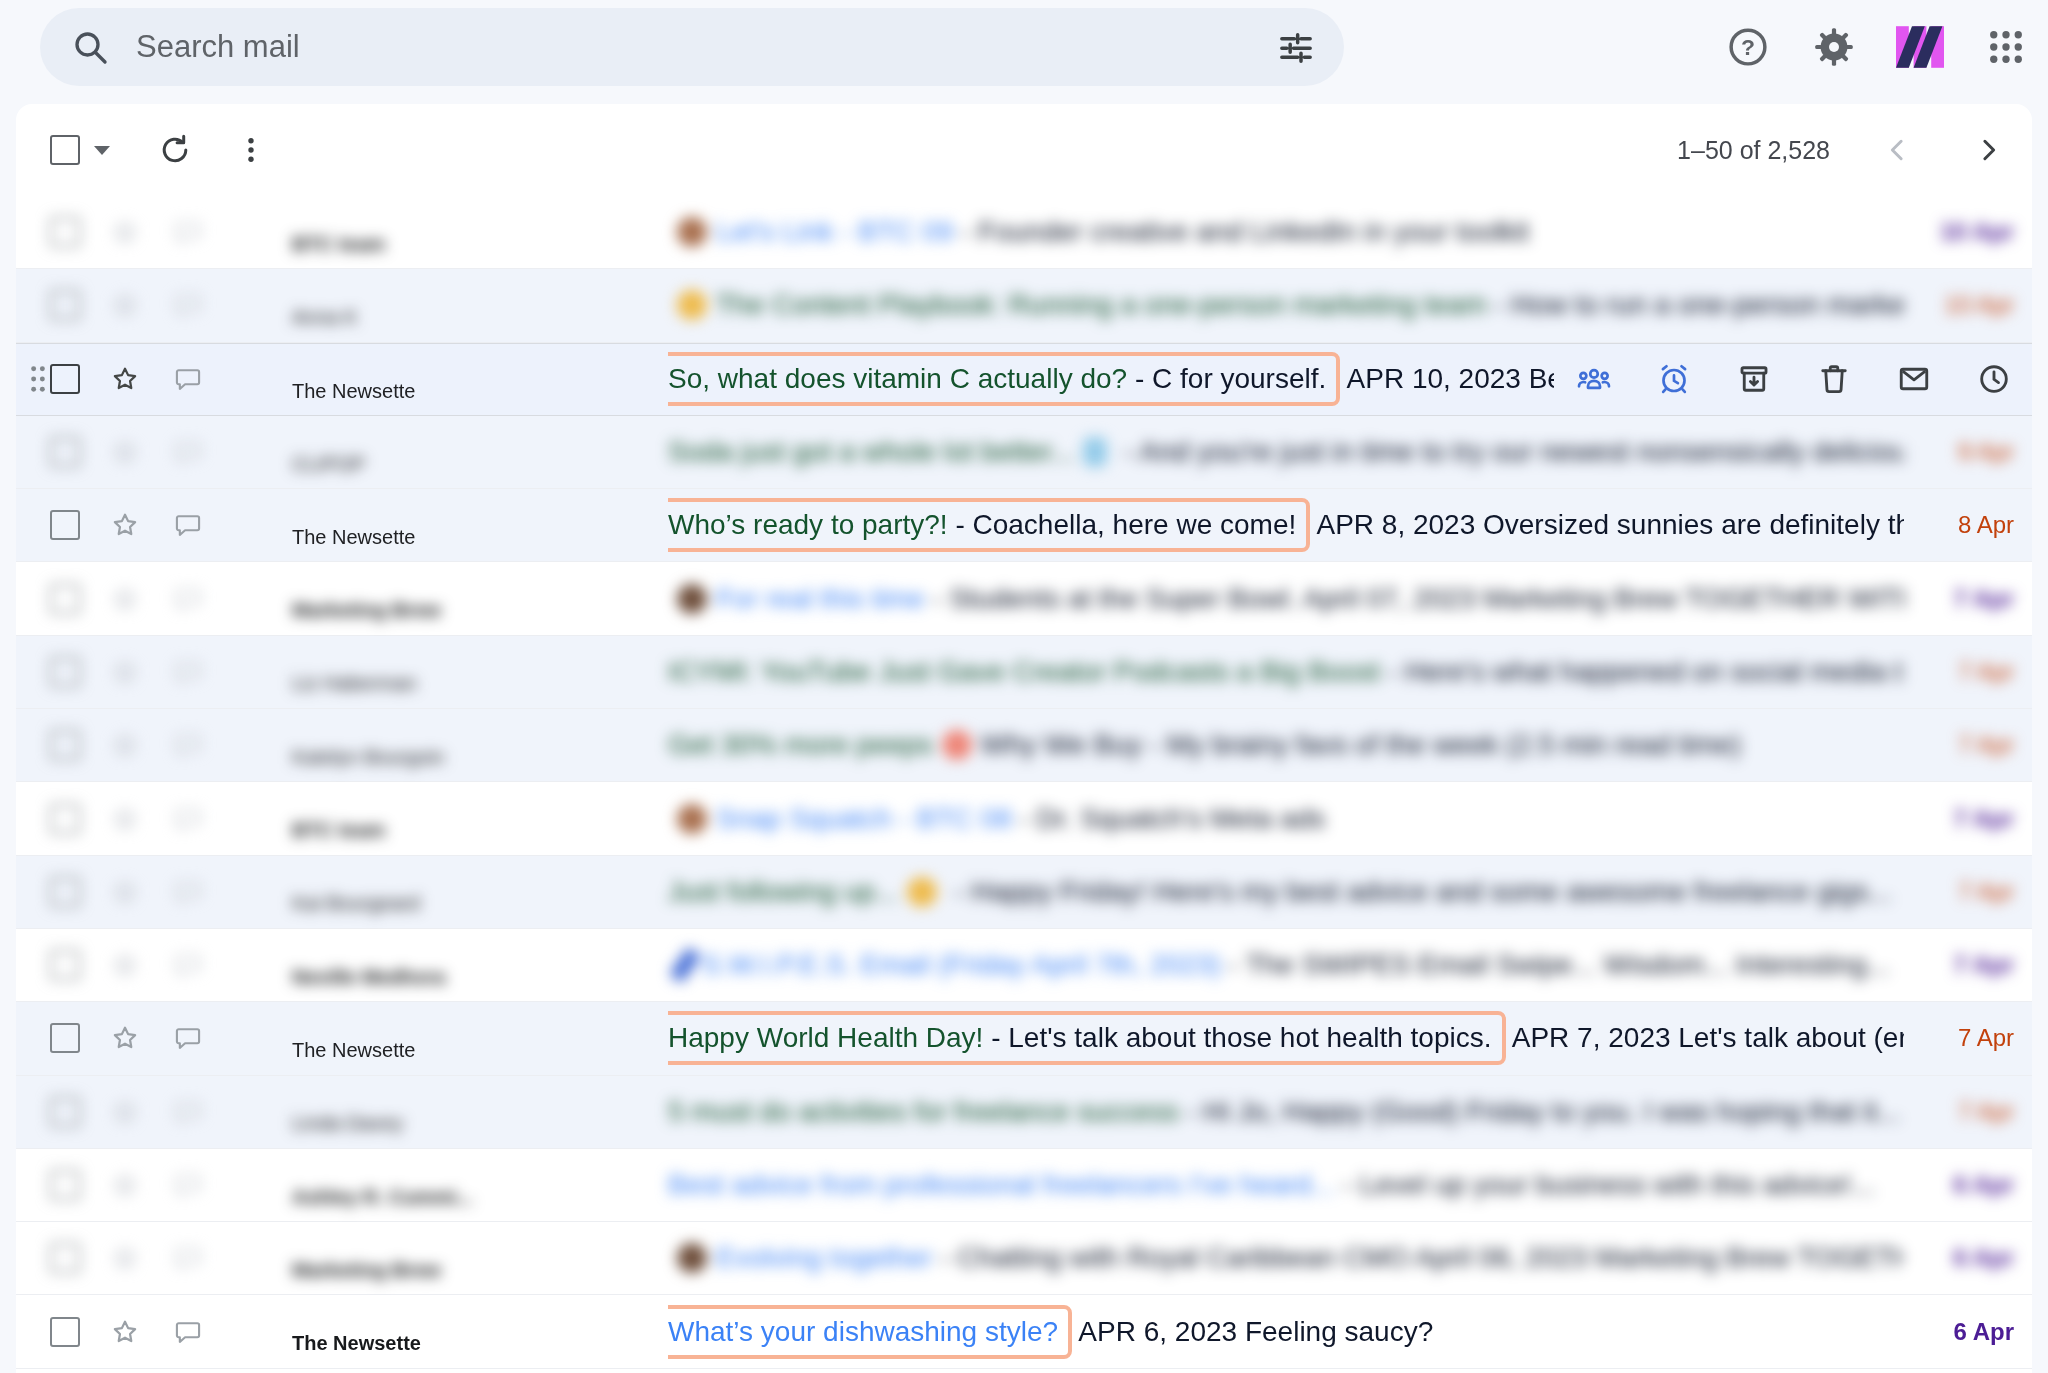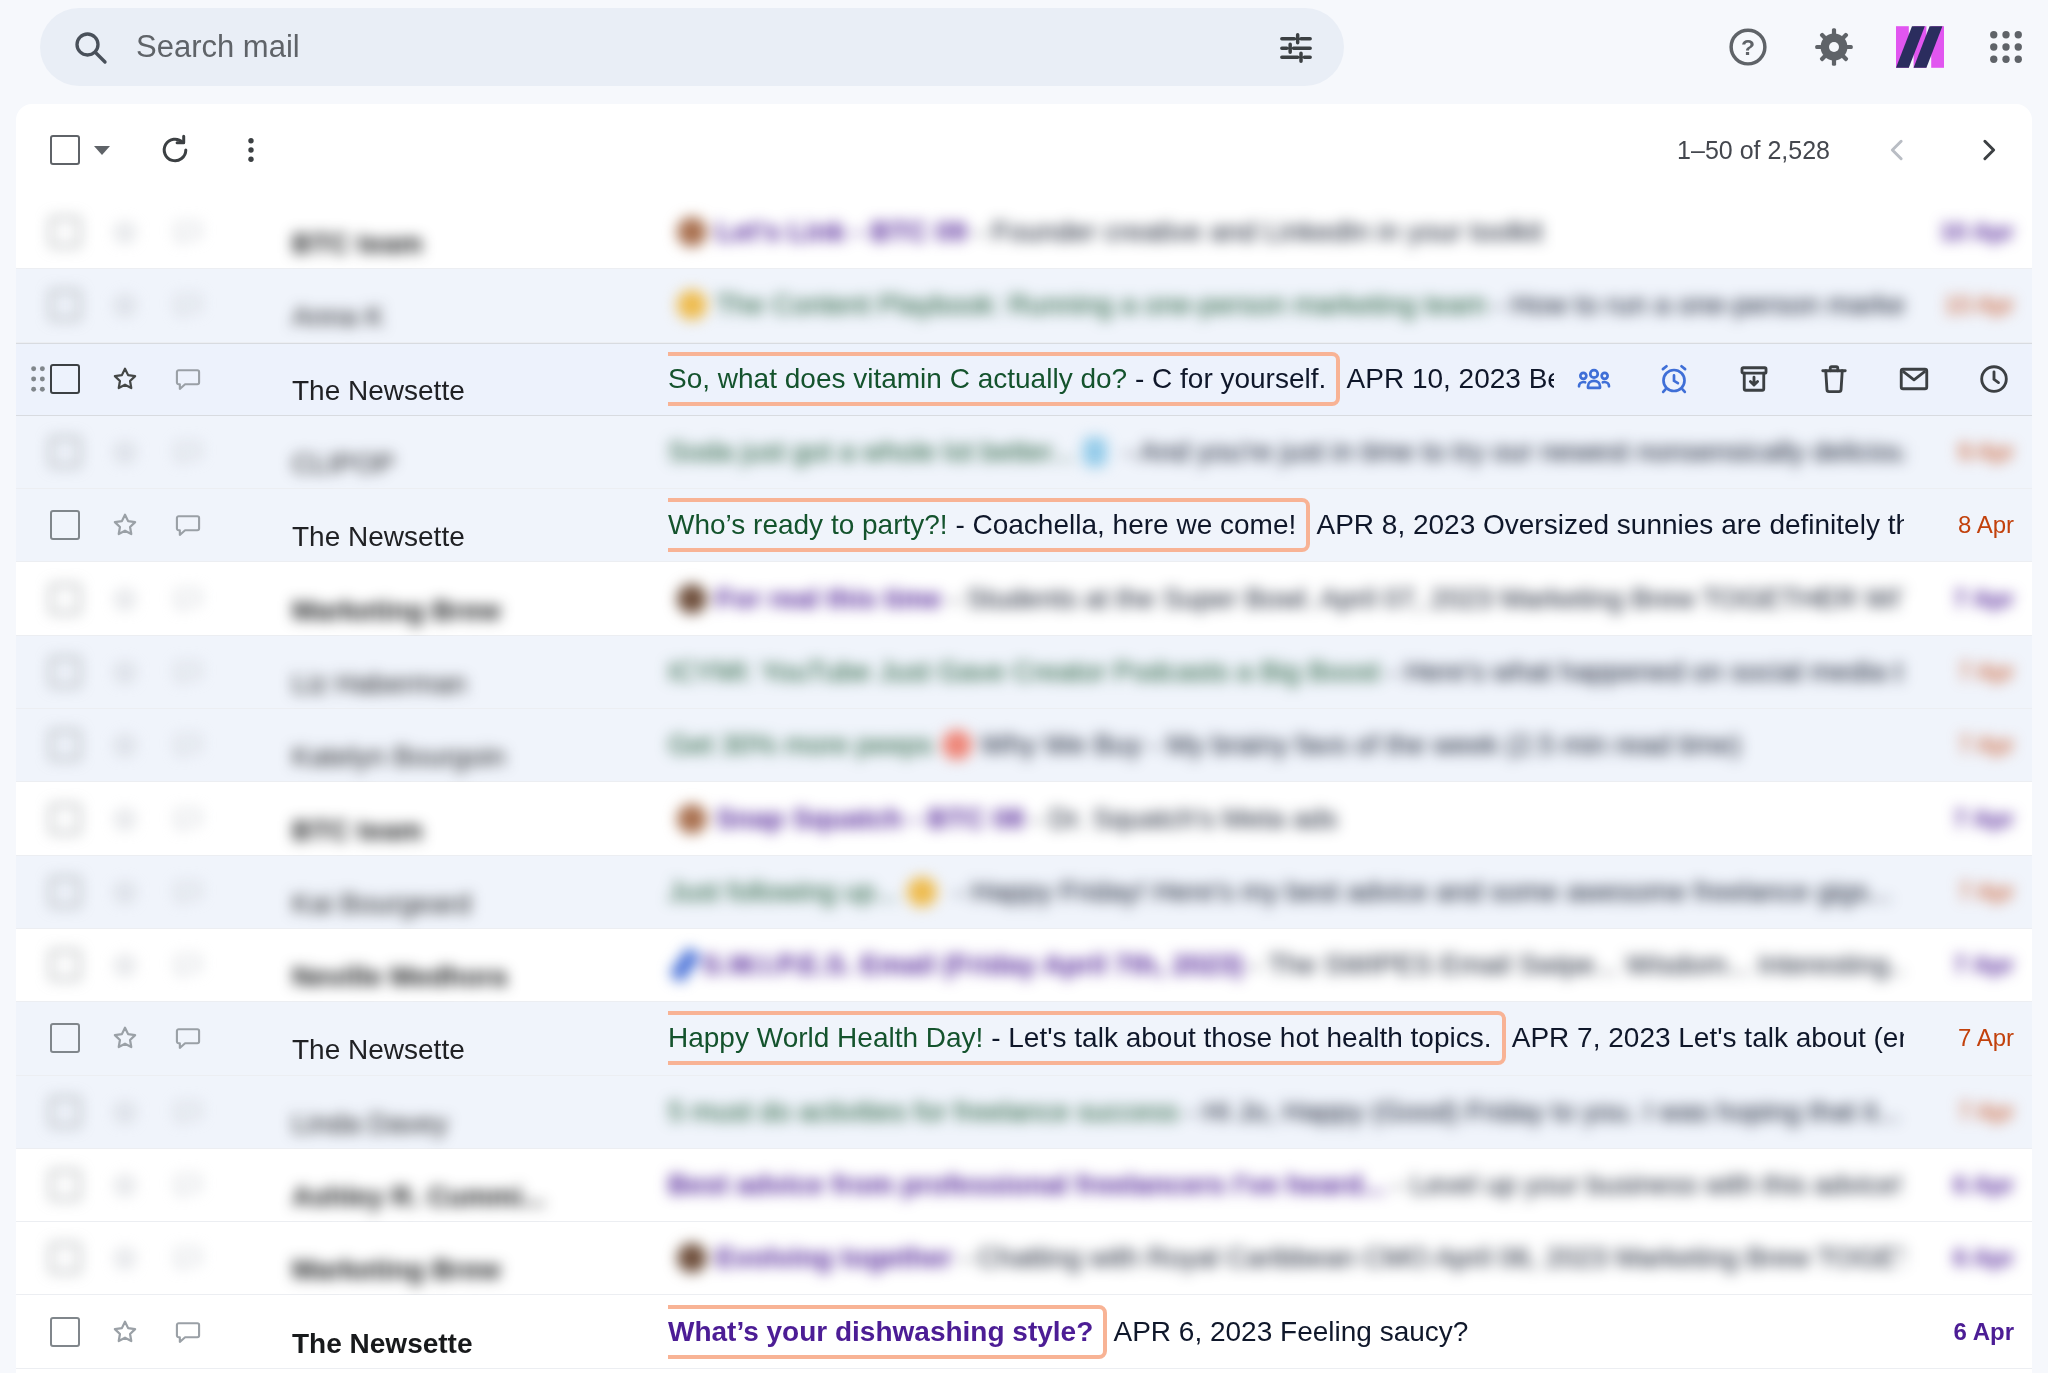--- a/index.html
+++ b/index.html
@@ -58,31 +58,31 @@
   .drag{position:absolute;left:10px;top:50%;transform:translateY(-50%);display:none;}
   .hover .drag{display:flex;}
   .cb{
     width:26px;height:26px;border:2px solid #b9bdc6;border-radius:3px;flex:none;cursor:pointer;background:transparent;
   }
   .read .cb,.unread .cb{border-color:#80868b;}
   .hover .cb{border-color:#3c4043;}
   .star{margin-left:30px;flex:none;display:flex;cursor:pointer;}
   .bubble{margin-left:34px;flex:none;display:flex;cursor:pointer;}
   .sender{
-    margin-left:90px;flex:0 0 376px;font-size:28px;color:#202124;
+    margin-left:90px;flex:0 0 376px;font-size:20px;color:#202124;
     white-space:nowrap;overflow:hidden;margin-top:24px;
   }
   .unread .sender{font-weight:700;color:#181a1c;}
   .content{
     flex:1 1 auto;min-width:0;display:flex;align-items:center;white-space:nowrap;overflow:hidden;
   }
   .content span{white-space:pre;}
   .subj{color:#14532d;font-size:28px;flex:none;}
   .snip{color:#0f172a;font-size:28px;}
-  .unread .subj{font-weight:700;color:#4c1d95;}
+  .unread .subj{font-weight:400;color:#3b82f6;}
   .hlbox{
     display:flex;align-items:center;flex:none;max-width:100%;
     border:4px solid #f8b395;border-radius:8px;padding:7px 10px;margin-left:-14px;
     box-sizing:border-box;
   }
   .date{
     flex:none;margin-left:14px;width:96px;text-align:right;font-size:24px;color:#c2410c;white-space:nowrap;
   }
   .unread .date{font-weight:700;color:#4c1d95;}
   .actions{margin-left:auto;flex:none;display:flex;align-items:center;gap:40px;padding-left:20px;}

